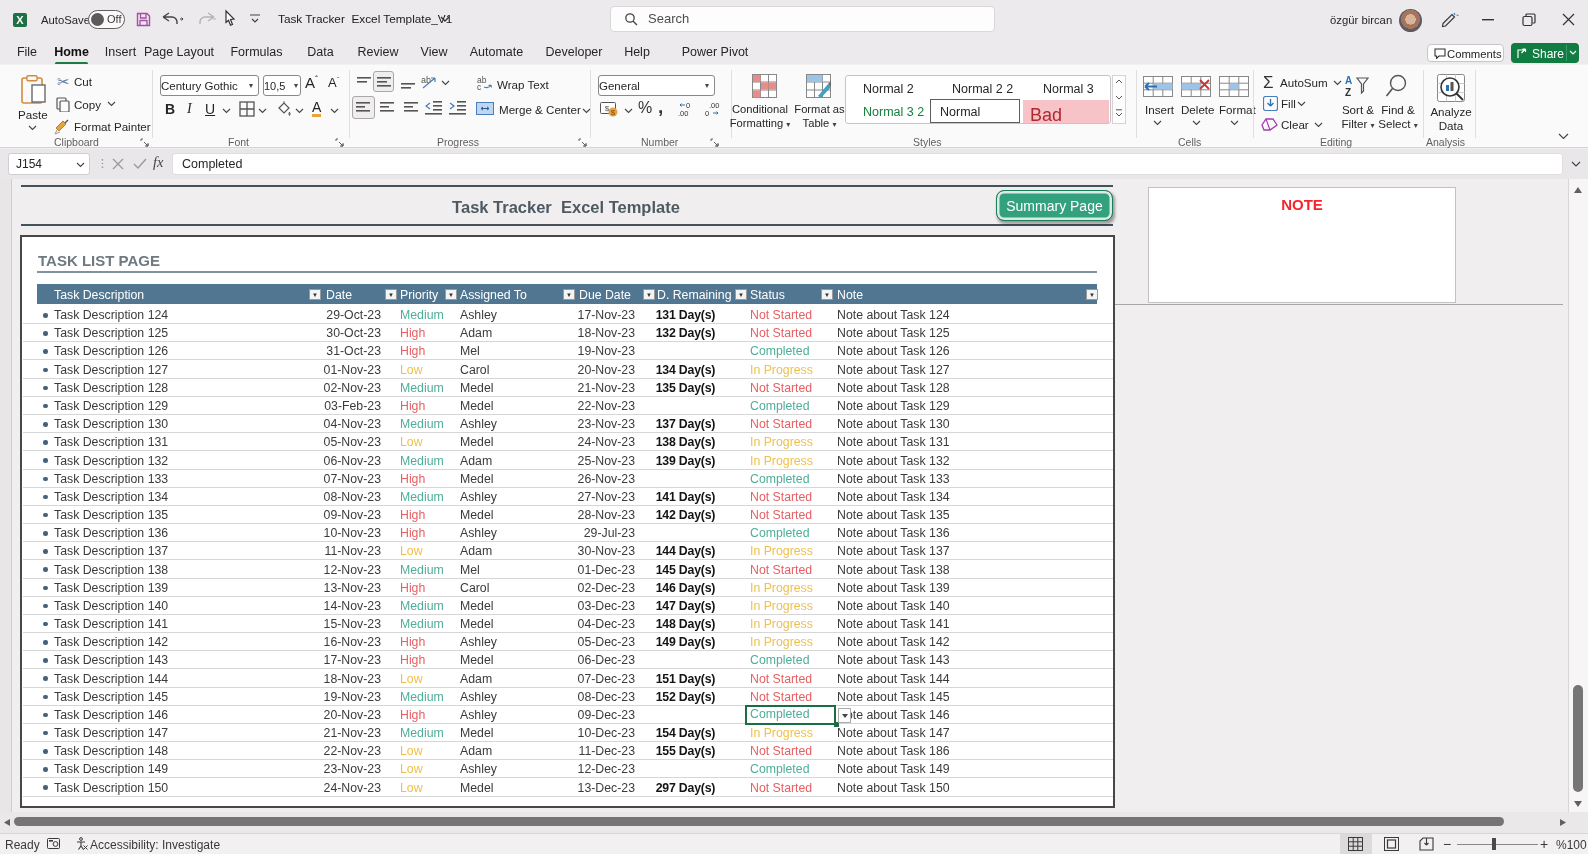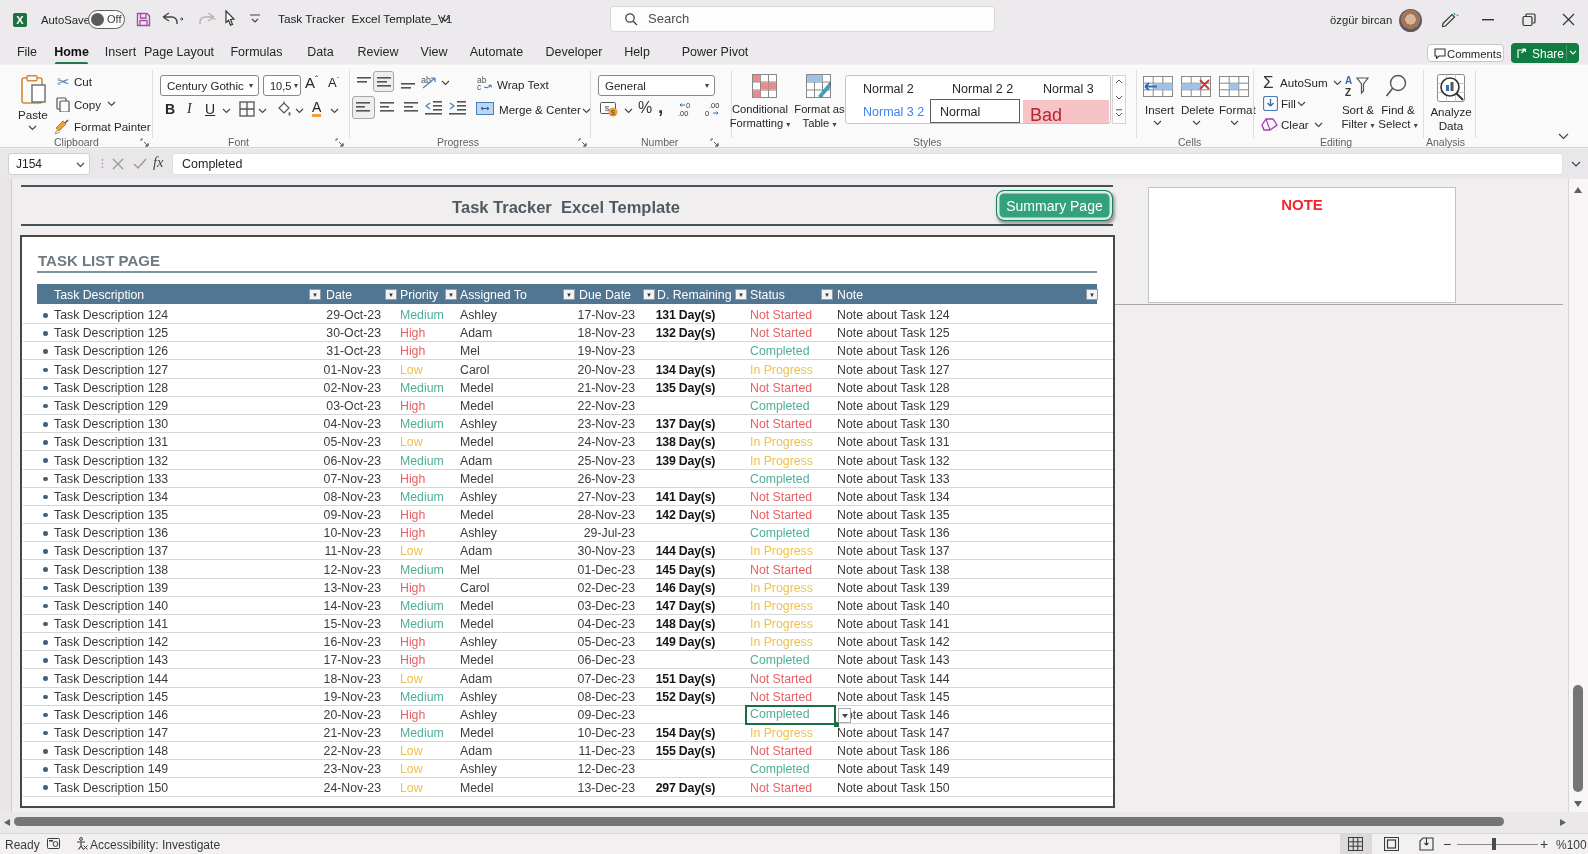--- a/index.html
+++ b/index.html
@@ -15,21 +15,21 @@
 #sheet{position:absolute;left:0;top:179px;width:1588px;height:633px;background:#f0eeef}
 #hscroll{position:absolute;left:0;top:812px;width:1588px;height:21px;background:#eae8e9}
 #statusbar{position:absolute;left:0;top:833px;width:1588px;height:21px;background:#f2f0f1;
            border-top:1px solid #d7d5d6}
 
 .mitem{position:absolute;top:5px;font-size:12.5px;color:#262626;white-space:nowrap}
 
 .rlabel{position:absolute;top:71px;font-size:10.5px;color:#605e5e;white-space:nowrap}
 .rsep{position:absolute;top:5px;width:1px;height:68px;background:#e0dedf}
 .combo{position:absolute;border:1px solid #8a8888;border-radius:3px;background:#fff;
-       font-size:11.5px;color:#262626;display:flex;align-items:center;padding-left:6px}
+       font-size:11.5px;color:#262626;display:flex;align-items:center;}
 .dd{color:#444;font-size:8px}
 .rtxt{font-size:11.6px;color:#262626;white-space:nowrap}
 .rtxt2{font-size:11.6px;color:#262626;white-space:nowrap;text-align:center;line-height:13.5px}
 
 .trow{position:absolute;left:23px;width:1090px;height:18.17px;border-bottom:1px solid #d6d6d6}
 .c{position:absolute;top:2.2px;font-size:12.3px;color:#3b3b3b;white-space:nowrap}
 .bull{position:absolute;left:20px;top:7px;width:4.5px;height:4.5px;border-radius:50%;background:#44607a}
 .cdesc{left:31px}
 .cdate{left:299px;width:59px;text-align:right}
 .cpri{left:377px}
@@ -315,21 +315,21 @@
   <path d="M0.5 8 h24 M0.5 16 h24 M8.5 0.5 v23 M16.5 0.5 v23" stroke="#888"></path>
   <rect x="1" y="1" width="15.5" height="7" fill="#9dc3e6"></rect>
   <path d="M12 22 L22 10 L25 13 L15 24 Z" fill="#41a0c2"></path>
   <path d="M22 10 L25 7 L27 9 L25 13 Z" fill="#666"></path>
 </svg>
 <span class="rtxt2" style="position:absolute;left:792px;top:38px;width:55px;font-size:11.2px">Format as<br>Table <span class="dd">▾</span></span>
 <span class="abs" style="left:845px;top:10px;width:266px;height:49px;background:#fff;border:1px solid #c6c4c5;border-radius:3px"></span>
 <span class="abs" style="left:863px;top:17px;font-size:12.5px;color:#262626">Normal 2</span>
 <span class="abs" style="left:952px;top:17px;font-size:12.5px;color:#262626">Normal 2 2</span>
 <span class="abs" style="left:1043px;top:17px;font-size:12.5px;color:#262626">Normal 3</span>
-<span class="abs" style="left:863px;top:40px;font-size:12.5px;color:#3b82f6">Normal 3 2</span>
+<span class="abs" style="left:863px;top:40px;font-size:12.5px;color:#15803d">Normal 3 2</span>
 <span class="abs" style="left:930px;top:34px;width:90px;height:24px;border:1.5px solid #5f5d5e;background:#fff"></span>
 <span class="abs" style="left:940px;top:40px;font-size:12.5px;color:#262626">Normal</span>
 <span class="abs" style="left:1023px;top:35px;width:86px;height:23px;background:#f7c3c6"></span>
 <span class="abs" style="left:1030px;top:40px;font-size:18px;color:#b0272f">Bad</span>
 <span class="abs" style="left:1112px;top:10px;width:14px;height:49px;background:#fdfdfd;border:1px solid #d5d3d4"></span>
 <svg class="abs" style="left:1115px;top:14px" width="8" height="5" viewBox="0 0 8 5">
       <path d="M1 4 L4 1 L7 4" stroke="#555" stroke-width="1" fill="none"></path>
     </svg>
 <svg class="abs" style="left:1115px;top:30px" width="8" height="5" viewBox="0 0 8 5">
       <path d="M1 1 L4 4 L7 1" stroke="#555" stroke-width="1" fill="none"></path>
@@ -544,21 +544,21 @@
     <span class="c cpri" style="color:#4fae99">Medium</span>
     <span class="c cwho">Medel</span>
     <span class="c cdue">21-Nov-23</span>
     <span class="c cdays">135 Day(s)</span>
     <span class="c cstat" style="color:#e75f63">Not Started</span>
     <span class="c cnote">Note about Task 128</span>
   </div>
 <div class="trow" style="top:396.9px">
     <span class="bull"></span>
     <span class="c cdesc">Task Description 129</span>
-    <span class="c cdate">03-Oct-23</span>
+    <span class="c cdate">03-Feb-23</span>
     <span class="c cpri" style="color:#e75f63">High</span>
     <span class="c cwho">Medel</span>
     <span class="c cdue">22-Nov-23</span>
     <span class="c cstat" style="color:#4fae99">Completed</span>
     <span class="c cnote">Note about Task 129</span>
   </div>
 <div class="trow" style="top:415.0px">
     <span class="bull"></span>
     <span class="c cdesc">Task Description 130</span>
     <span class="c cdate">04-Nov-23</span>

